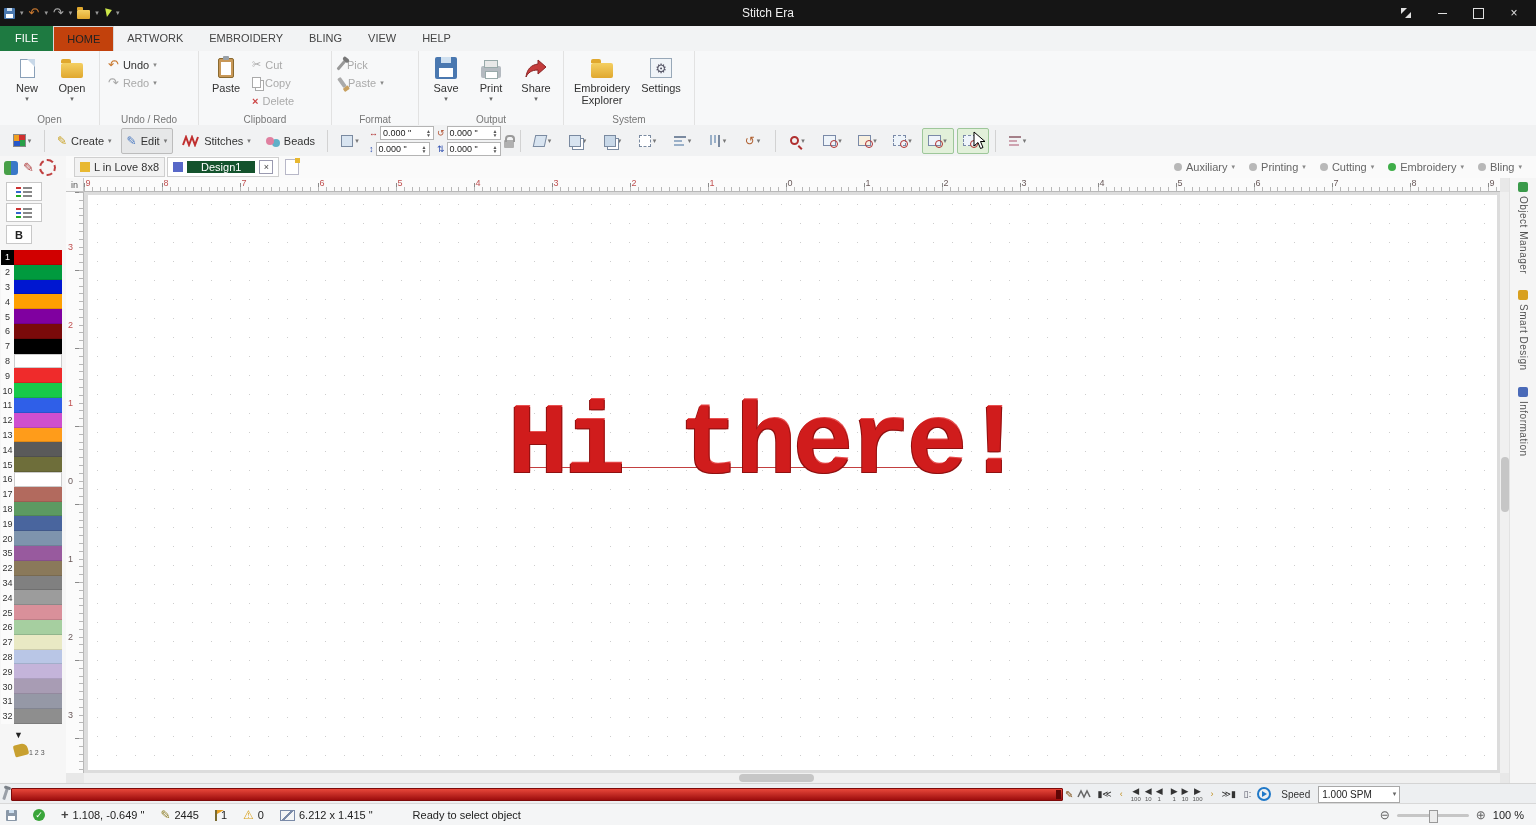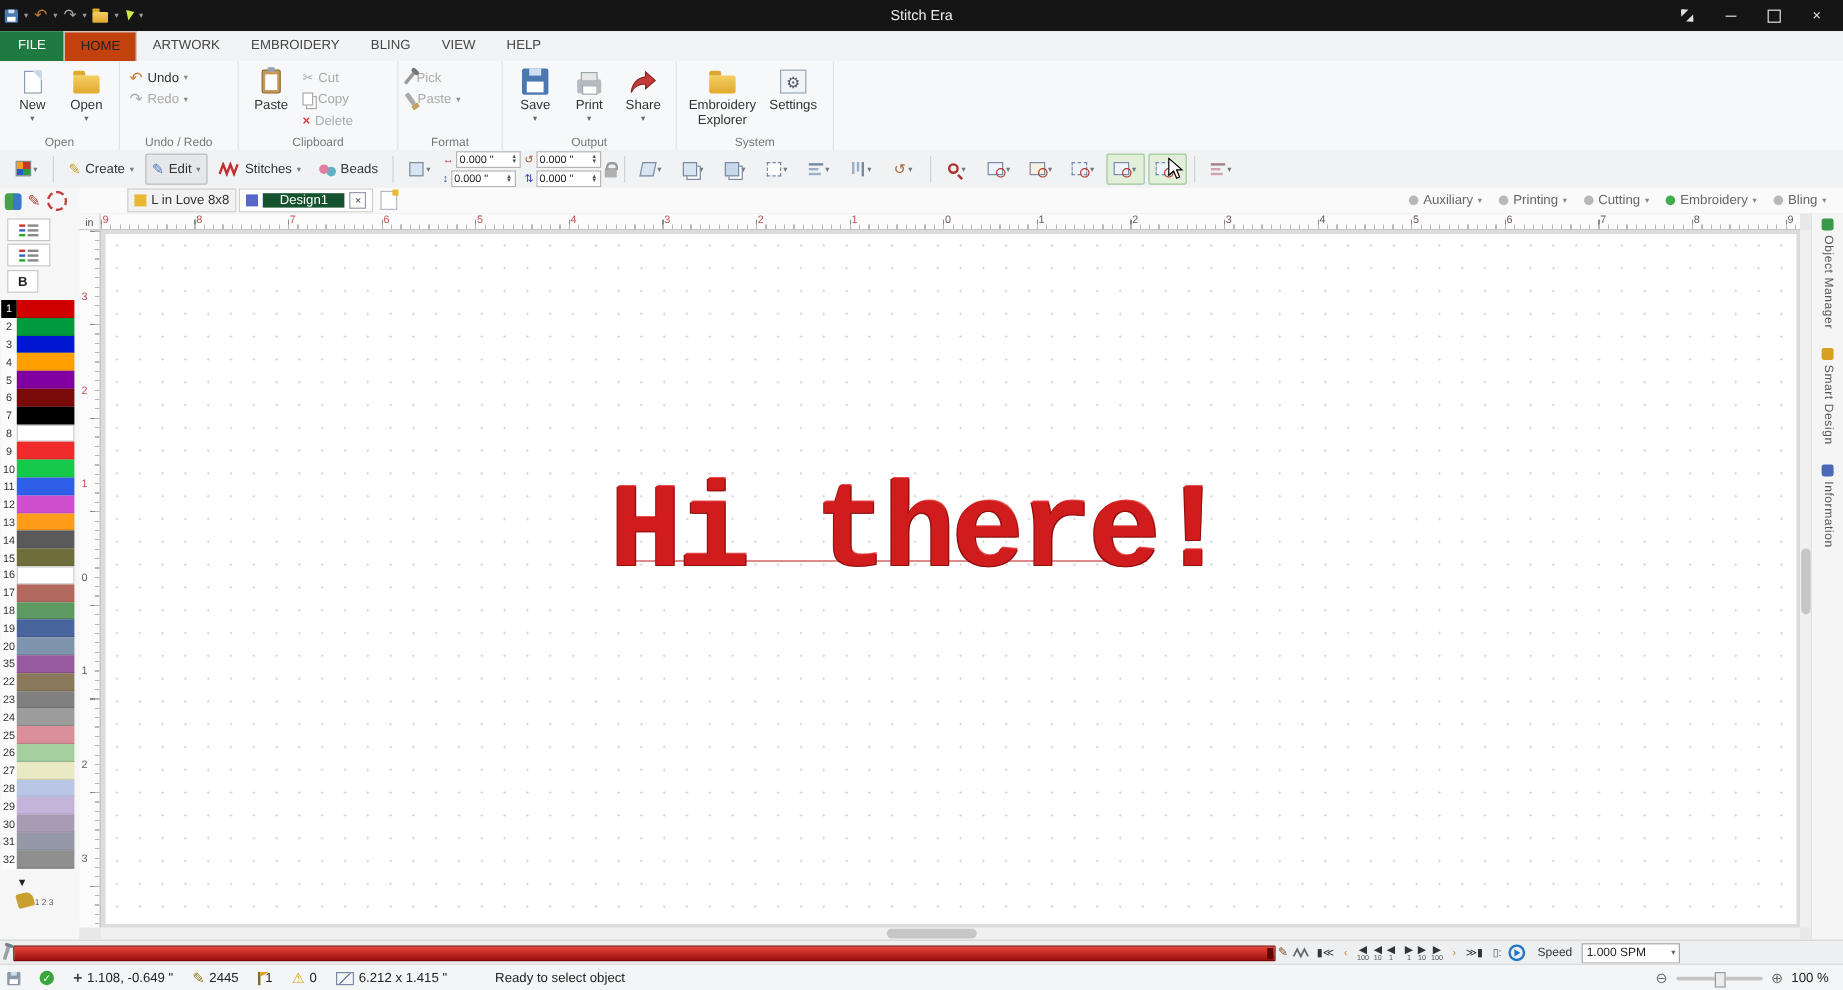--- a/index.html
+++ b/index.html
@@ -47,21 +47,21 @@
   .tsep{width:1px;height:22px;background:#d2d2d2;margin:0 3px;}
   .numpair{display:flex;flex-direction:column;gap:2px;}
   .numrow{display:flex;align-items:center;gap:2px;}
   .numfield{display:flex;align-items:center;justify-content:space-between;width:48px;height:12px;background:#fff;border:1px solid #b4b4b4;font-size:9px;padding:0 2px;color:#222;}
   .spin{display:flex;flex-direction:column;line-height:4px;font-size:5px;color:#555;}
   .zbtn{display:flex;align-items:center;justify-content:center;gap:2px;height:24px;min-width:24px;padding:0 3px;border:1px solid transparent;border-radius:2px;}
   .zbtn.hl{background:#e2f0da;border-color:#9ec79a;}
 
   
   .tabbar{position:absolute;left:66px;top:156px;right:0;height:22px;background:#fafafa;border-bottom:1px solid #e2e2e2;display:flex;align-items:center;padding-left:8px;}
-  .doctabs{display:flex;align-items:center;gap:2px;margin-left:32px;}
+  .doctabs{display:flex;align-items:center;gap:2px;}
   .doctab{display:flex;align-items:center;gap:4px;height:18px;padding:0 5px;border:1px solid #cfcfcf;background:#f2f2f2;font-size:11px;color:#333;}
   .doctab.active{background:#fff;}
   .doctab.active .dlabel{background:#14532d;color:#fff;padding:0 14px;}
   .dicon{width:10px;height:10px;display:inline-block;}
   .dclose{width:12px;height:12px;border:1px solid #9a9ab0;display:flex;align-items:center;justify-content:center;font-size:9px;color:#444;background:#fff;}
   .newtab{width:12px;height:14px;border:1px solid #b8b8c8;background:#fff;margin-left:6px;position:relative;}
   .newtab::before{content:"";position:absolute;right:-2px;top:-2px;width:5px;height:5px;background:#e8b830;}
   .toggles{margin-left:auto;display:flex;align-items:center;gap:14px;padding-right:14px;color:#666;}
   .toggle{display:flex;align-items:center;gap:4px;}
   .toggle .dot{width:8px;height:8px;border-radius:50%;display:inline-block;}
@@ -642,21 +642,21 @@
         </div>
         <div class="prow">
           <div class="pnum">35</div>
           <div class="pswatch" style="background: rgb(152, 90, 158);"></div>
         </div>
         <div class="prow">
           <div class="pnum">22</div>
           <div class="pswatch" style="background: rgb(138, 121, 90);"></div>
         </div>
         <div class="prow">
-          <div class="pnum">23</div>
+          <div class="pnum">34</div>
           <div class="pswatch" style="background: rgb(128, 128, 128);"></div>
         </div>
         <div class="prow">
           <div class="pnum">24</div>
           <div class="pswatch" style="background: rgb(156, 156, 156);"></div>
         </div>
         <div class="prow">
           <div class="pnum">25</div>
           <div class="pswatch" style="background: rgb(217, 144, 154);"></div>
         </div>

